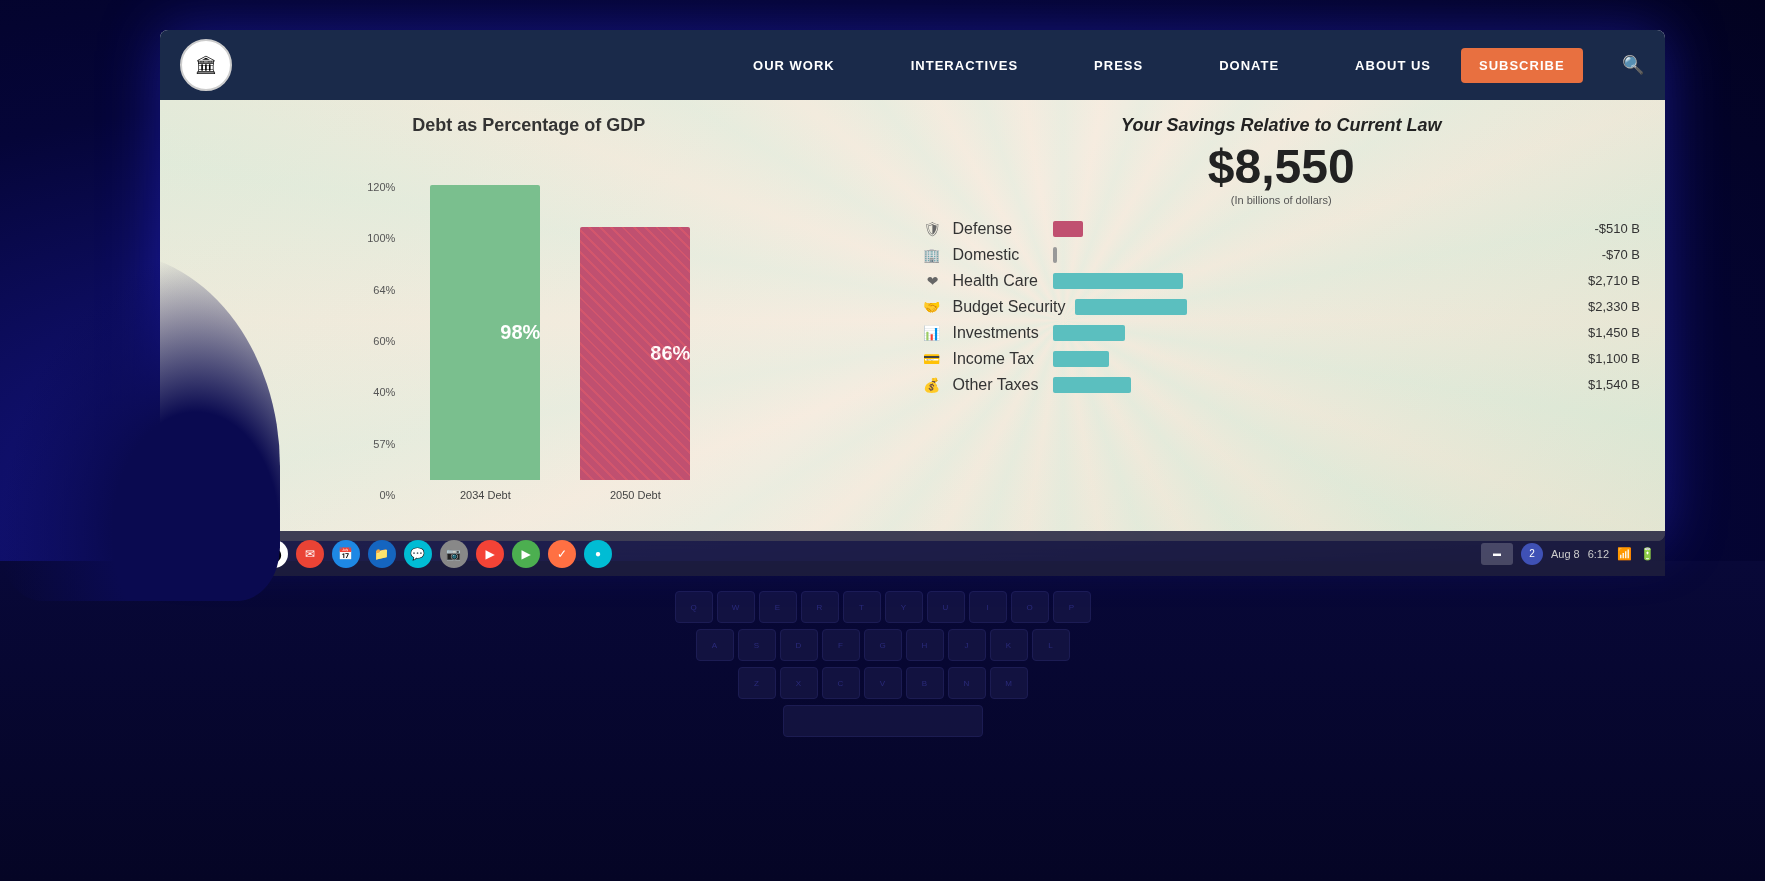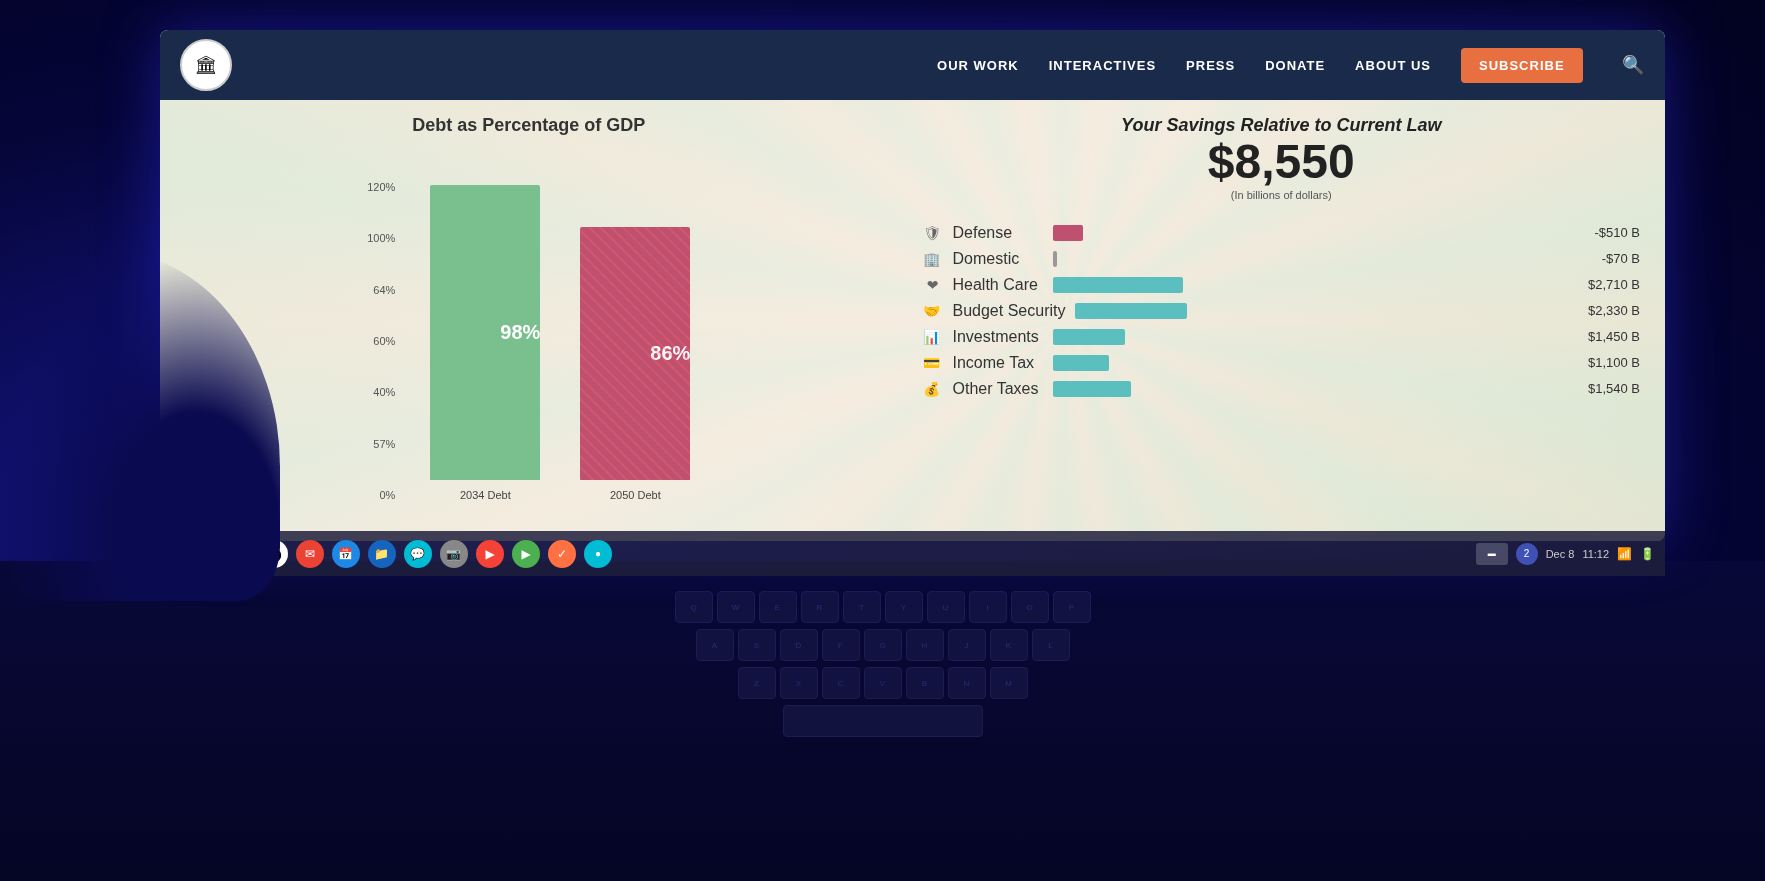--- a/index.html
+++ b/index.html
@@ -94,20 +94,21 @@
       gap: 30px;
     }
 
     .nav-link {
       color: #fff;
       text-decoration: none;
       font-size: 13px;
       font-weight: bold;
       letter-spacing: 1px;
       text-transform: uppercase;
+      margin-left: 46px;
     }
 
     .subscribe-btn {
       background: #e87040;
       color: #fff;
       border: none;
       padding: 10px 18px;
       font-size: 13px;
       font-weight: bold;
       letter-spacing: 1px;
@@ -252,35 +253,36 @@
       position: relative;
       z-index: 1;
     }
 
     .savings-title {
       font-size: 18px;
       font-weight: bold;
       font-style: italic;
       color: #222;
       text-align: center;
+      margin-bottom: 5px;
     }
 
     .savings-amount {
       font-size: 48px;
       font-weight: bold;
       color: #222;
       text-align: center;
       line-height: 1.1;
     }
 
     .savings-subtitle {
       font-size: 11px;
       color: #555;
       text-align: center;
-      margin-bottom: 23px;
+      margin-bottom: 14px;
     }
 
     .categories {
       display: flex;
       flex-direction: column;
       gap: 8px;
       flex: 1;
     }
 
     .category-row {
@@ -605,22 +607,22 @@
   <div class="taskbar-icon" style="background:#ff7043;">
     <span style="color:#fff; font-size:12px;">✓</span>
   </div>
   <div class="taskbar-icon" style="background:#00bcd4;">
     <span style="color:#fff; font-size:10px;">●</span>
   </div>
 
   <div class="taskbar-right">
     <div class="taskbar-thumb">▬</div>
     <div style="width:22px; height:22px; background:#3f51b5; border-radius:50%; display:flex; align-items:center; justify-content:center; color:#fff; font-size:10px;">2</div>
-    <span class="taskbar-time">Dec 8</span>
-    <span class="taskbar-time">11:12</span>
+    <span class="taskbar-time">Aug 8</span>
+    <span class="taskbar-time">6:12</span>
     <span style="color:#ccc; font-size:12px;">📶</span>
     <span style="color:#ccc; font-size:12px;">🔋</span>
   </div>
 </div>
 
 <div class="person-shadow"></div>
 
 <div class="keyboard-area">
   <div class="keyboard-keys">
     <div class="key-row">

